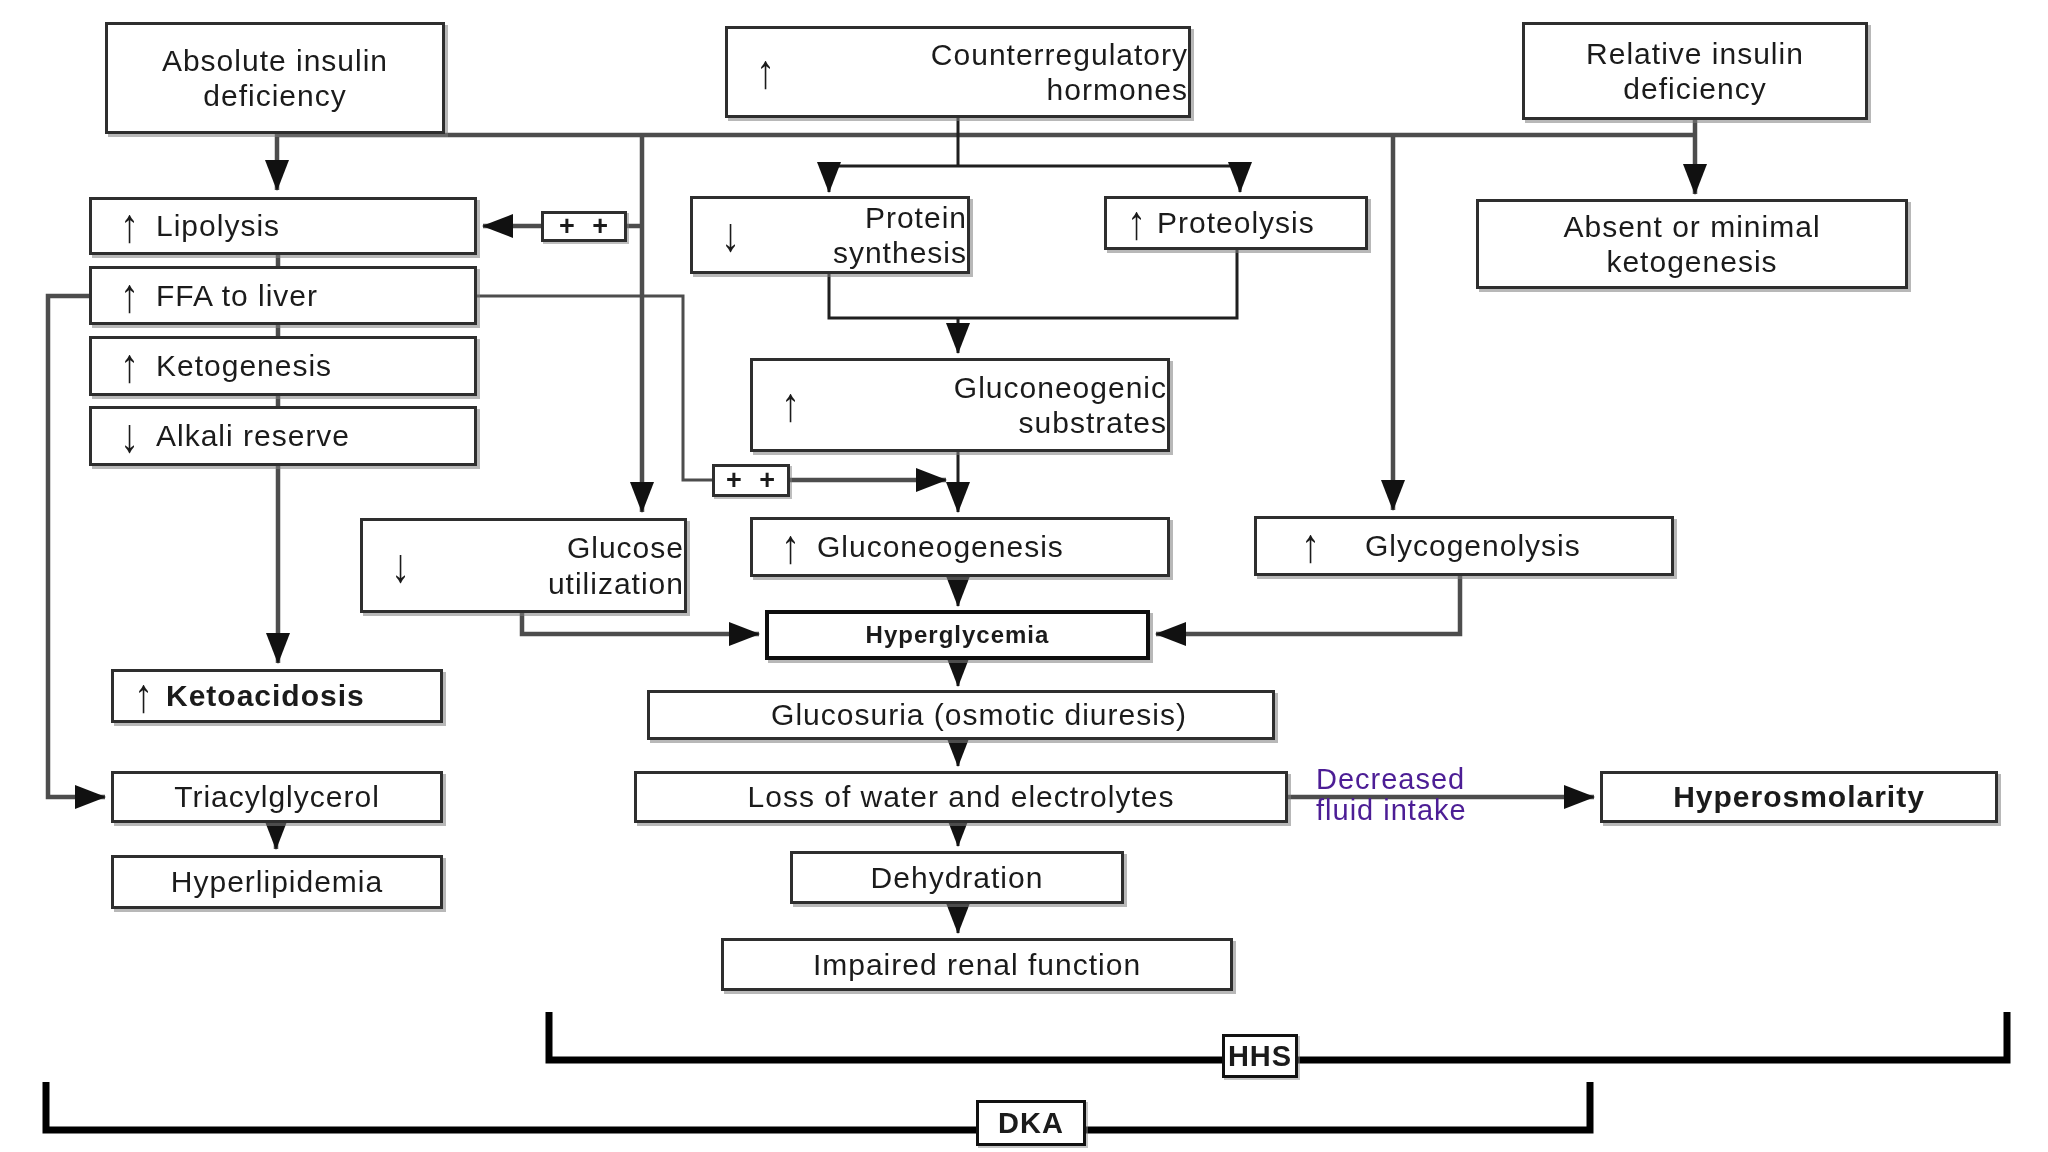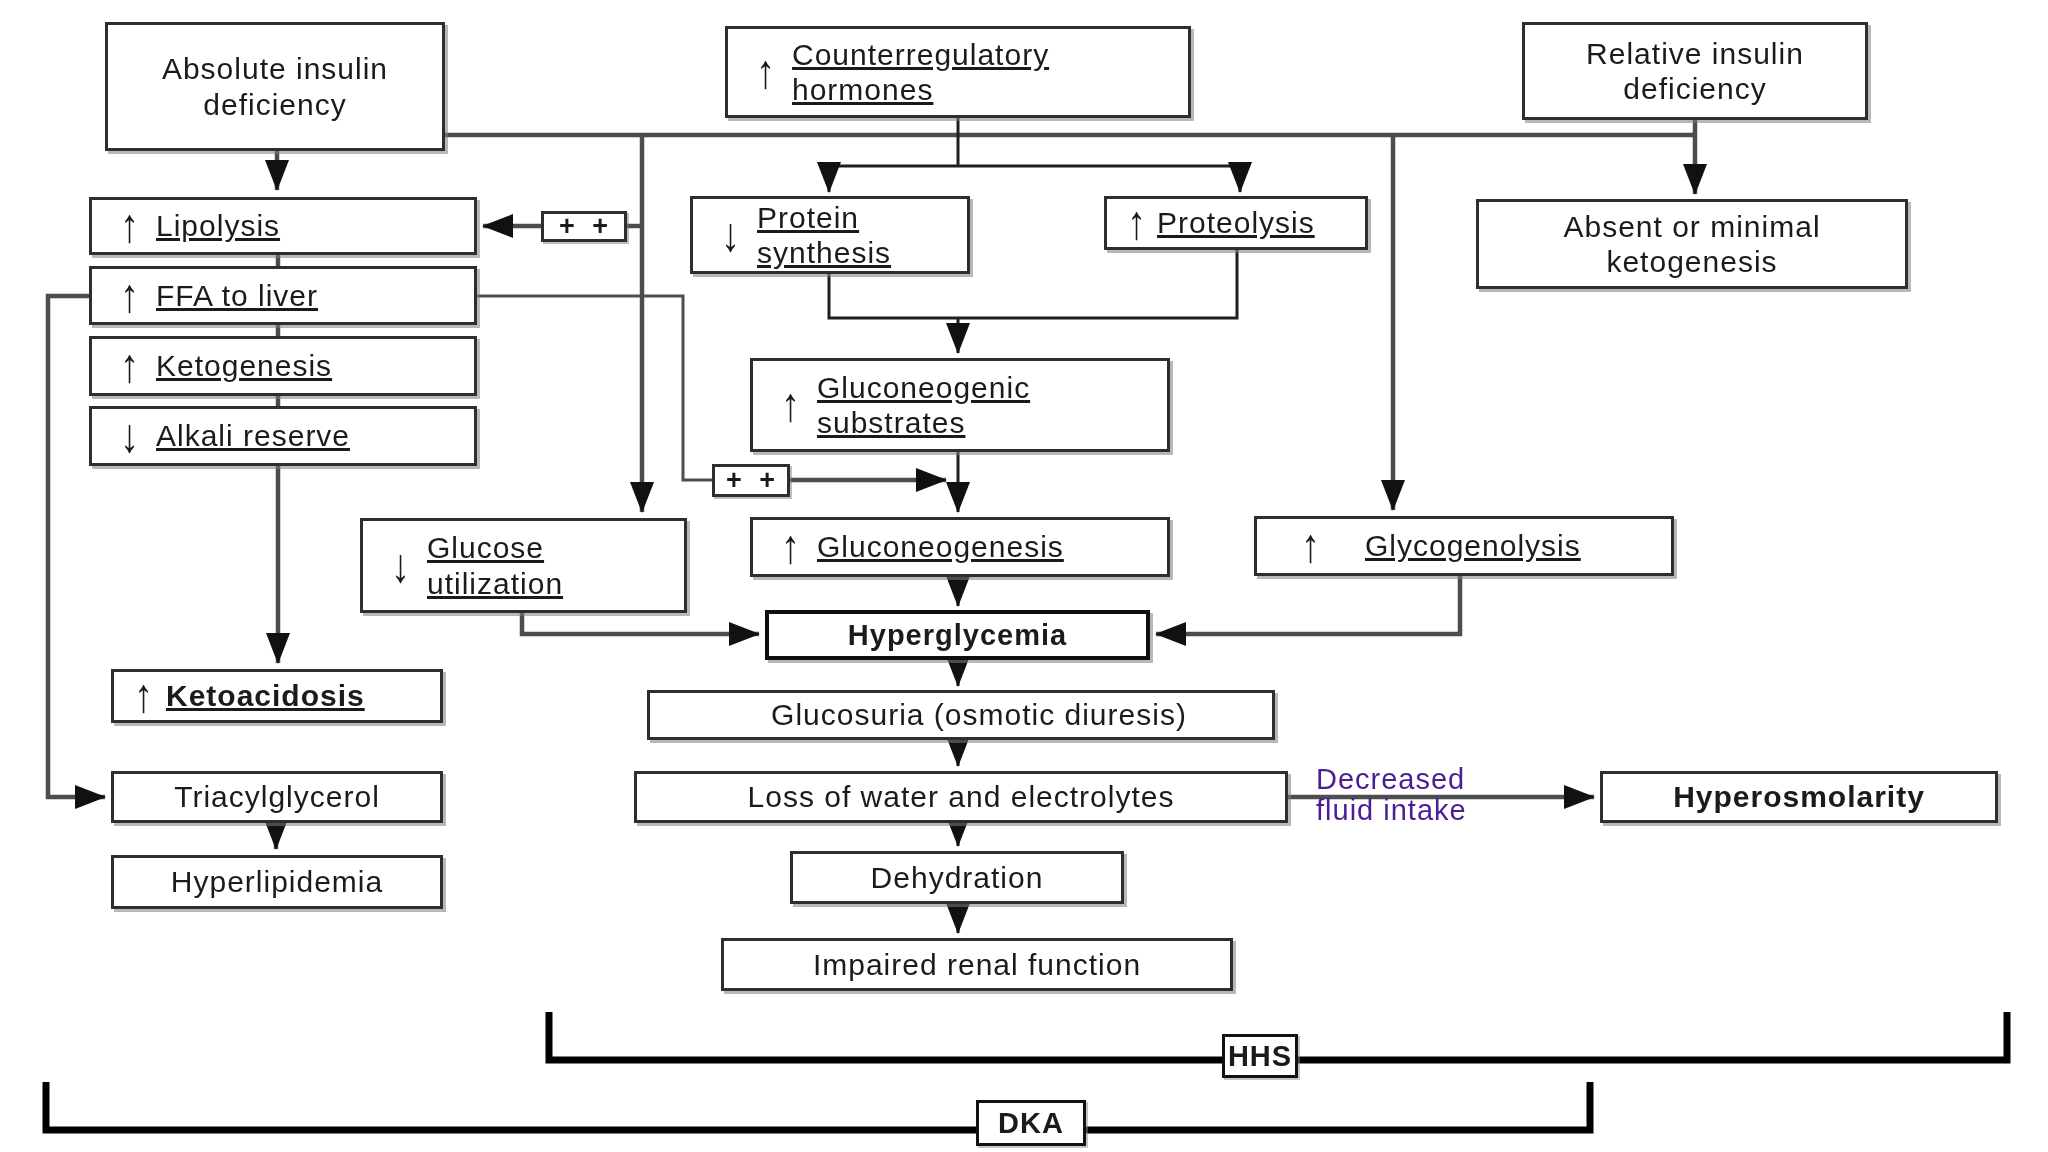--- a/index.html
+++ b/index.html
@@ -9,48 +9,48 @@
   }
   #wires{position:absolute;left:0;top:0;width:2048px;height:1152px;z-index:1;}
   .box{
     position:absolute;background:#ffffff;border:3px solid #2e2e2e;box-sizing:border-box;
     display:flex;align-items:center;justify-content:center;gap:16px;
     font-size:30px;letter-spacing:1px;line-height:1.18;z-index:2;
     box-shadow:3px 3px 0 rgba(125,125,125,0.55);
   }
   .box .lbl{text-align:center;}
   .box.left{justify-content:flex-start;padding-left:28px;}
-  .box.left .lbl{text-align:left;text-decoration:underline;}
+  .box.left .lbl{text-align:right;}
   .arrow{display:inline-block;font-size:38px;line-height:1;transform:scaleY(1.25);font-weight:600;}
   .em{font-weight:bold;}
   .thick{border-width:4px;border-color:#0e0e0e;}
   .plus{font-weight:bold;font-size:27px;letter-spacing:5px;padding-left:4px;box-shadow:2px 2px 0 rgba(125,125,125,0.5);}
   .tag{font-weight:bold;font-size:29px;letter-spacing:1px;border-color:#111;box-shadow:2px 2px 0 rgba(140,140,140,0.5);}
   .floating-label{
     position:absolute;z-index:2;font-size:29px;letter-spacing:1px;line-height:1.08;
     text-align:left;color:#4c1d95;
   }
   
-  #absolute{left:105px;top:22px;width:340px;height:129px;}
+  #absolute{left:105px;top:22px;width:340px;height:112px;}
   #counterreg{left:725px;top:26px;width:466px;height:92px;}
   #relative{left:1522px;top:22px;width:346px;height:98px;}
   #lipolysis{left:89px;top:197px;width:388px;height:58px;}
   #ffa{left:89px;top:266px;width:388px;height:59px;}
   #ketogenesis{left:89px;top:336px;width:388px;height:60px;}
   #alkali{left:89px;top:406px;width:388px;height:60px;}
   #plus1{left:541px;top:211px;width:86px;height:31px;}
   #protein{left:690px;top:196px;width:280px;height:78px;}
   #proteolysis{left:1104px;top:196px;width:264px;height:54px;}
   #absent{left:1476px;top:199px;width:432px;height:90px;}
   #gsubstrates{left:750px;top:358px;width:420px;height:94px;}
   #plus2{left:712px;top:464px;width:78px;height:33px;}
   #glucoseutil{left:360px;top:518px;width:327px;height:95px;}
   #gluconeogenesis{left:750px;top:517px;width:420px;height:60px;}
   #glycogenolysis{left:1254px;top:516px;width:420px;height:60px;}
-  #hyperglycemia{left:765px;top:610px;width:385px;height:50px;font-size:29px;}
+  #hyperglycemia{left:765px;top:610px;width:385px;height:50px;font-size:24px;}
   #ketoacidosis{left:111px;top:669px;width:332px;height:54px;}
   #glucosuria{left:647px;top:690px;width:628px;height:50px;padding-left:36px;}
   #loss{left:634px;top:771px;width:654px;height:52px;}
   #hyperosmolarity{left:1600px;top:771px;width:398px;height:52px;}
   #triacylglycerol{left:111px;top:771px;width:332px;height:52px;}
   #hyperlipidemia{left:111px;top:855px;width:332px;height:54px;}
   #dehydration{left:790px;top:851px;width:334px;height:53px;}
   #impaired{left:705px;top:938px;width:512px;height:53px;margin-left:16px;}
   #hhs{left:1222px;top:1034px;width:76px;height:44px;}
   #dka{left:976px;top:1100px;width:110px;height:46px;}

